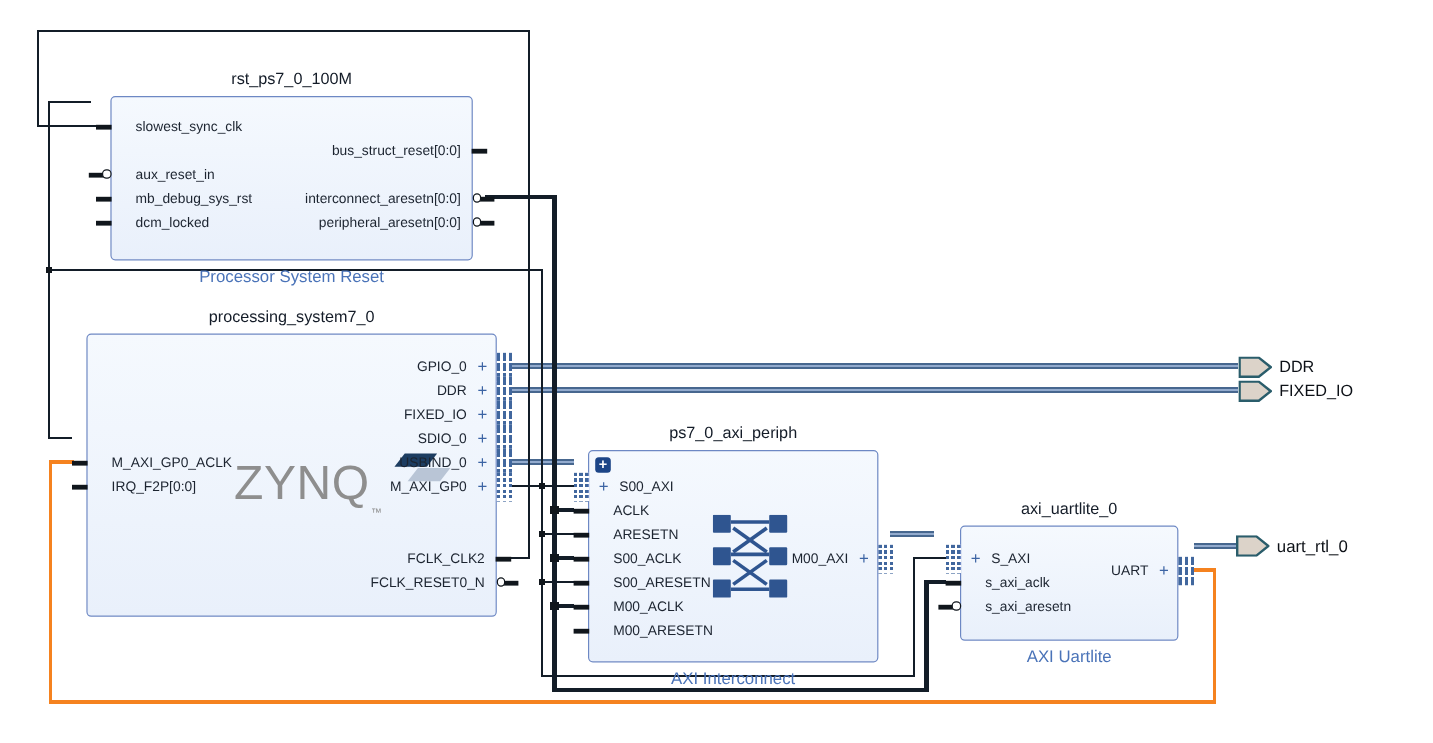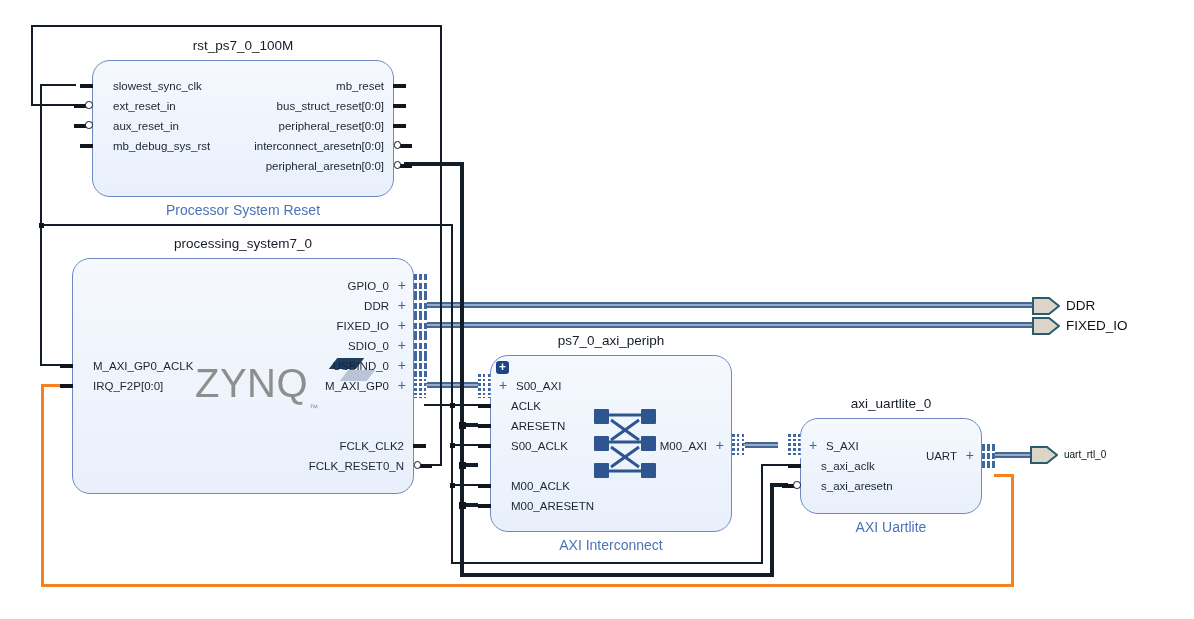--- a/index.html
+++ b/index.html
@@ -1,20 +1,20 @@
 <!DOCTYPE html>
 <html><head>
 <meta charset="utf-8">
 <style>
   html,body{margin:0;padding:0;background:#fff;}
   #canvas{position:relative;width:1194px;height:619px;background:#fff;overflow:hidden;
           font-family:"Liberation Sans","DejaVu Sans",sans-serif;}
   .wires{position:absolute;left:0;top:0;z-index:0;}
   .blk{position:absolute;background:linear-gradient(180deg,#f5f9fe 0%,#e9f0fb 100%);
-       border:1.4px solid #6d88c4;border-radius:18px;z-index:1;}
+       border:1.4px solid #6d88c4;border-radius:4px;z-index:1;margin-top:20px;}
   .blk-title{position:absolute;left:0;width:100%;text-align:center;top:-23px;
              font-size:13.5px;color:#141c28;white-space:nowrap;}
   .blk-sub{position:absolute;left:0;width:100%;text-align:center;bottom:-22px;
            font-size:14px;color:#4a73b8;white-space:nowrap;}
   .pin{position:absolute;left:0;right:0;height:18px;}
   .pin .lbl{position:absolute;font-size:11.5px;line-height:18px;color:#1c2430;white-space:nowrap;}
   .pin.l .lbl{left:20px}
   .pin.r .lbl{right:9px}
   .pin.l.iface .lbl{left:25px}
   .pin.r.iface .lbl{right:24px}
@@ -111,46 +111,37 @@
   </svg>
 
   <div class="blk" style="left:92px;top:60px;width:300px;height:135px;">
     <div class="blk-title">rst_ps7_0_100M</div>
     <div class="blk-sub">Processor System Reset</div>
 
     <div class="pin l" style="top:16px">
       <span class="bar"></span>
       <span class="lbl">slowest_sync_clk</span>
     </div>
-    <div class="pin l" style="top:36px">
-      <span class="bar o"></span>
-      <span class="inv"></span>
-      <span class="lbl">ext_reset_in</span>
-    </div>
     <div class="pin l" style="top:76px">
       <span class="bar"></span>
       <span class="lbl">mb_debug_sys_rst</span>
     </div>
     <div class="pin l" style="top:56px">
       <span class="bar o"></span>
       <span class="inv"></span>
       <span class="lbl">aux_reset_in</span>
     </div>
-
-    <div class="pin r" style="top:16px">
-      <span class="bar"></span>
-      <span class="lbl">mb_reset</span>
-    </div>
+    <div class="pin l" style="top:96px">
+      <span class="bar"></span>
+      <span class="lbl">dcm_locked</span>
+    </div>
+
     <div class="pin r" style="top:36px">
       <span class="bar"></span>
       <span class="lbl">bus_struct_reset[0:0]</span>
-    </div>
-    <div class="pin r" style="top:56px">
-      <span class="bar"></span>
-      <span class="lbl">peripheral_reset[0:0]</span>
     </div>
     <div class="pin r" style="top:76px">
       <span class="bar o"></span>
       <span class="inv"></span>
       <span class="lbl">interconnect_aresetn[0:0]</span>
     </div>
     <div class="pin r" style="top:96px">
       <span class="bar o"></span>
       <span class="inv"></span>
       <span class="lbl">peripheral_aresetn[0:0]</span>
@@ -251,20 +242,24 @@
       <span class="lbl">ARESETN</span>
     </div>
     <div class="pin l" style="top:41px">
       <span class="bar"></span>
       <span class="lbl">ACLK</span>
     </div>
     <div class="pin l" style="top:81px">
       <span class="bar"></span>
       <span class="lbl">S00_ACLK</span>
     </div>
+    <div class="pin l" style="top:101px">
+      <span class="bar"></span>
+      <span class="lbl">S00_ARESETN</span>
+    </div>
     <div class="pin l" style="top:121px">
       <span class="bar"></span>
       <span class="lbl">M00_ACLK</span>
     </div>
     <div class="pin l" style="top:141px">
       <span class="bar"></span>
       <span class="lbl">M00_ARESETN</span>
     </div>
     <div class="pin r iface" style="top:81px">
       <span class="conn dotted"></span>
@@ -304,17 +299,17 @@
   <div class="ext-lbl" style="left:1066px;top:298px;">DDR</div>
 
   <svg class="ext-port" style="left:1032px;top:317px;" width="28" height="18" viewBox="0 0 28 18">
     <path d="M1 1 H17 L27 9 L17 17 H1 Z" fill="#dcd3c9" stroke="#2a5d6b" stroke-width="2"></path>
   </svg>
   <div class="ext-lbl" style="left:1066px;top:318px;">FIXED_IO</div>
 
   <svg class="ext-port" style="left:1030px;top:446px;" width="28" height="18" viewBox="0 0 28 18">
     <path d="M1 1 H17 L27 9 L17 17 H1 Z" fill="#dcd3c9" stroke="#2a5d6b" stroke-width="2"></path>
   </svg>
-  <div class="ext-lbl" style="left:1064px;top:447px;font-size:10px;">uart_rtl_0</div>
+  <div class="ext-lbl" style="left:1064px;top:447px;font-size:14px;">uart_rtl_0</div>
 
   <div class="watermark">CSDN @科研小妖怪</div>
 
 </div>
 
 </body></html>

